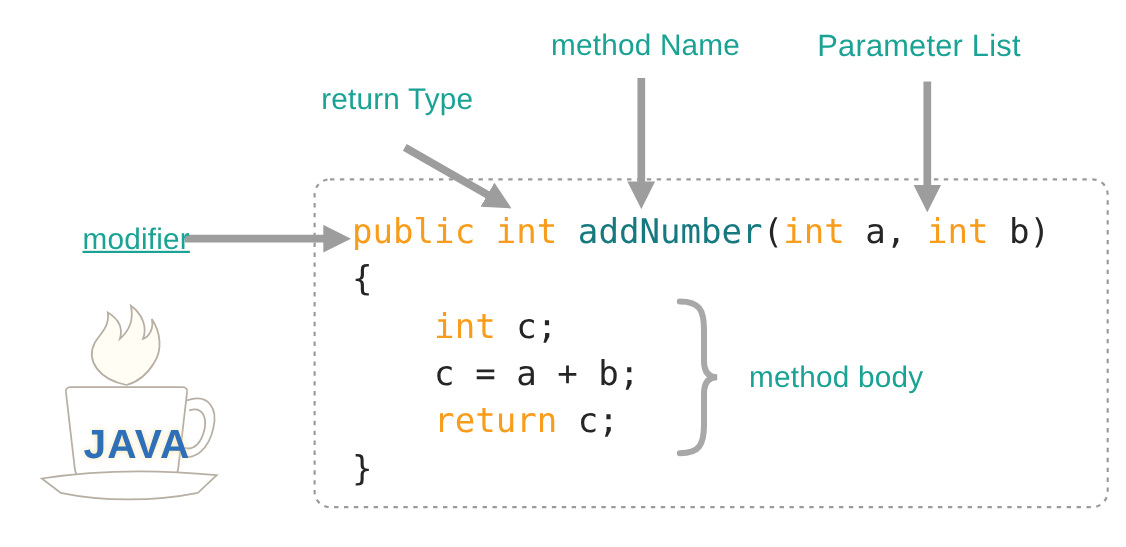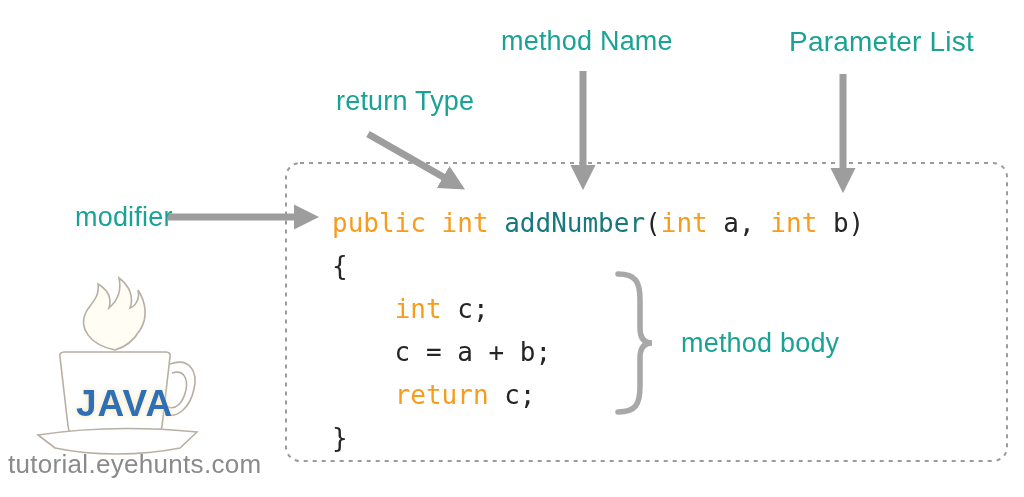--- a/index.html
+++ b/index.html
@@ -13,30 +13,30 @@
   .overlay{
     position:absolute;left:0;top:0;width:1024px;height:497px;
   }
   .teal-label{
     position:absolute;
     color:var(--c-label,#1aa394);
     font-size:27px;
     letter-spacing:0.2px;
     white-space:nowrap;
   }
-  .lbl-modifier{left:75px;top:202px;}
-  .lbl-return{left:292px;top:86px;margin-left:44px;}
+  .lbl-modifier{left:75px;top:202px;text-decoration:underline;}
+  .lbl-return{left:292px;top:75px;}
   .lbl-method-name{left:490px;top:26px;margin-left:11px;}
-  .lbl-params{left:743px;top:26px;font-size:28px;margin-left:46px;}
+  .lbl-params{left:743px;top:26px;font-size:28px;}
   .lbl-body{left:663px;top:328px;margin-left:18px;}
   .code{
     position:absolute;left:320px;top:190px;
     font-family:"DejaVu Sans Mono",monospace;
-    font-size:26px;
-    margin:12px;
+    font-size:31px;
+    margin:0;
   }
   .code-line{
     display:block;
     height:43px;line-height:43px;
     white-space:pre;
   }
   .watermark{
     position:absolute;left:8px;top:449px;
     font-size:26px;
     color:var(--c-muted,#8a8a8a);
@@ -90,14 +90,13 @@
     <path d="M 140,96 C 160,89 168,104 164,121 C 160,140 147,151 135,146" fill="none" stroke="var(--c-cup_outline,#b7afa4)" stroke-width="1.6"></path>
     <path d="M 142,105 C 154,101 158,111 156,122 C 153,135 146,142 138,139" fill="none" stroke="var(--c-cup_outline,#b7afa4)" stroke-width="1.6"></path>
     <path d="M 34,84 C 31,84 29,86 30,89 L 38,158 C 39,166 45,171 53,171
              L 117,171 C 125,171 131,166 132,158 L 140,89
              C 141,86 139,84 136,84 Z" fill="#ffffff" stroke="var(--c-cup_outline,#b7afa4)" stroke-width="1.6"></path>
     <path d="M 8,167 C 60,159 115,159 167,164 L 150,180
              C 110,188 63,188 25,180 Z" fill="#ffffff" stroke="var(--c-cup_outline,#b7afa4)" stroke-width="1.6"></path>
     <text x="46" y="148" font-family="Liberation Sans, sans-serif" font-size="37" font-weight="700" letter-spacing="1" fill="var(--c-blue,#2e6fb7)" style="filter:drop-shadow(0 0 3px #f3e3b0)">JAVA</text>
   </svg>
 
-  <div class="watermark">tutorial.eyehunts.com</div>
 </div>
 
 </body></html>

